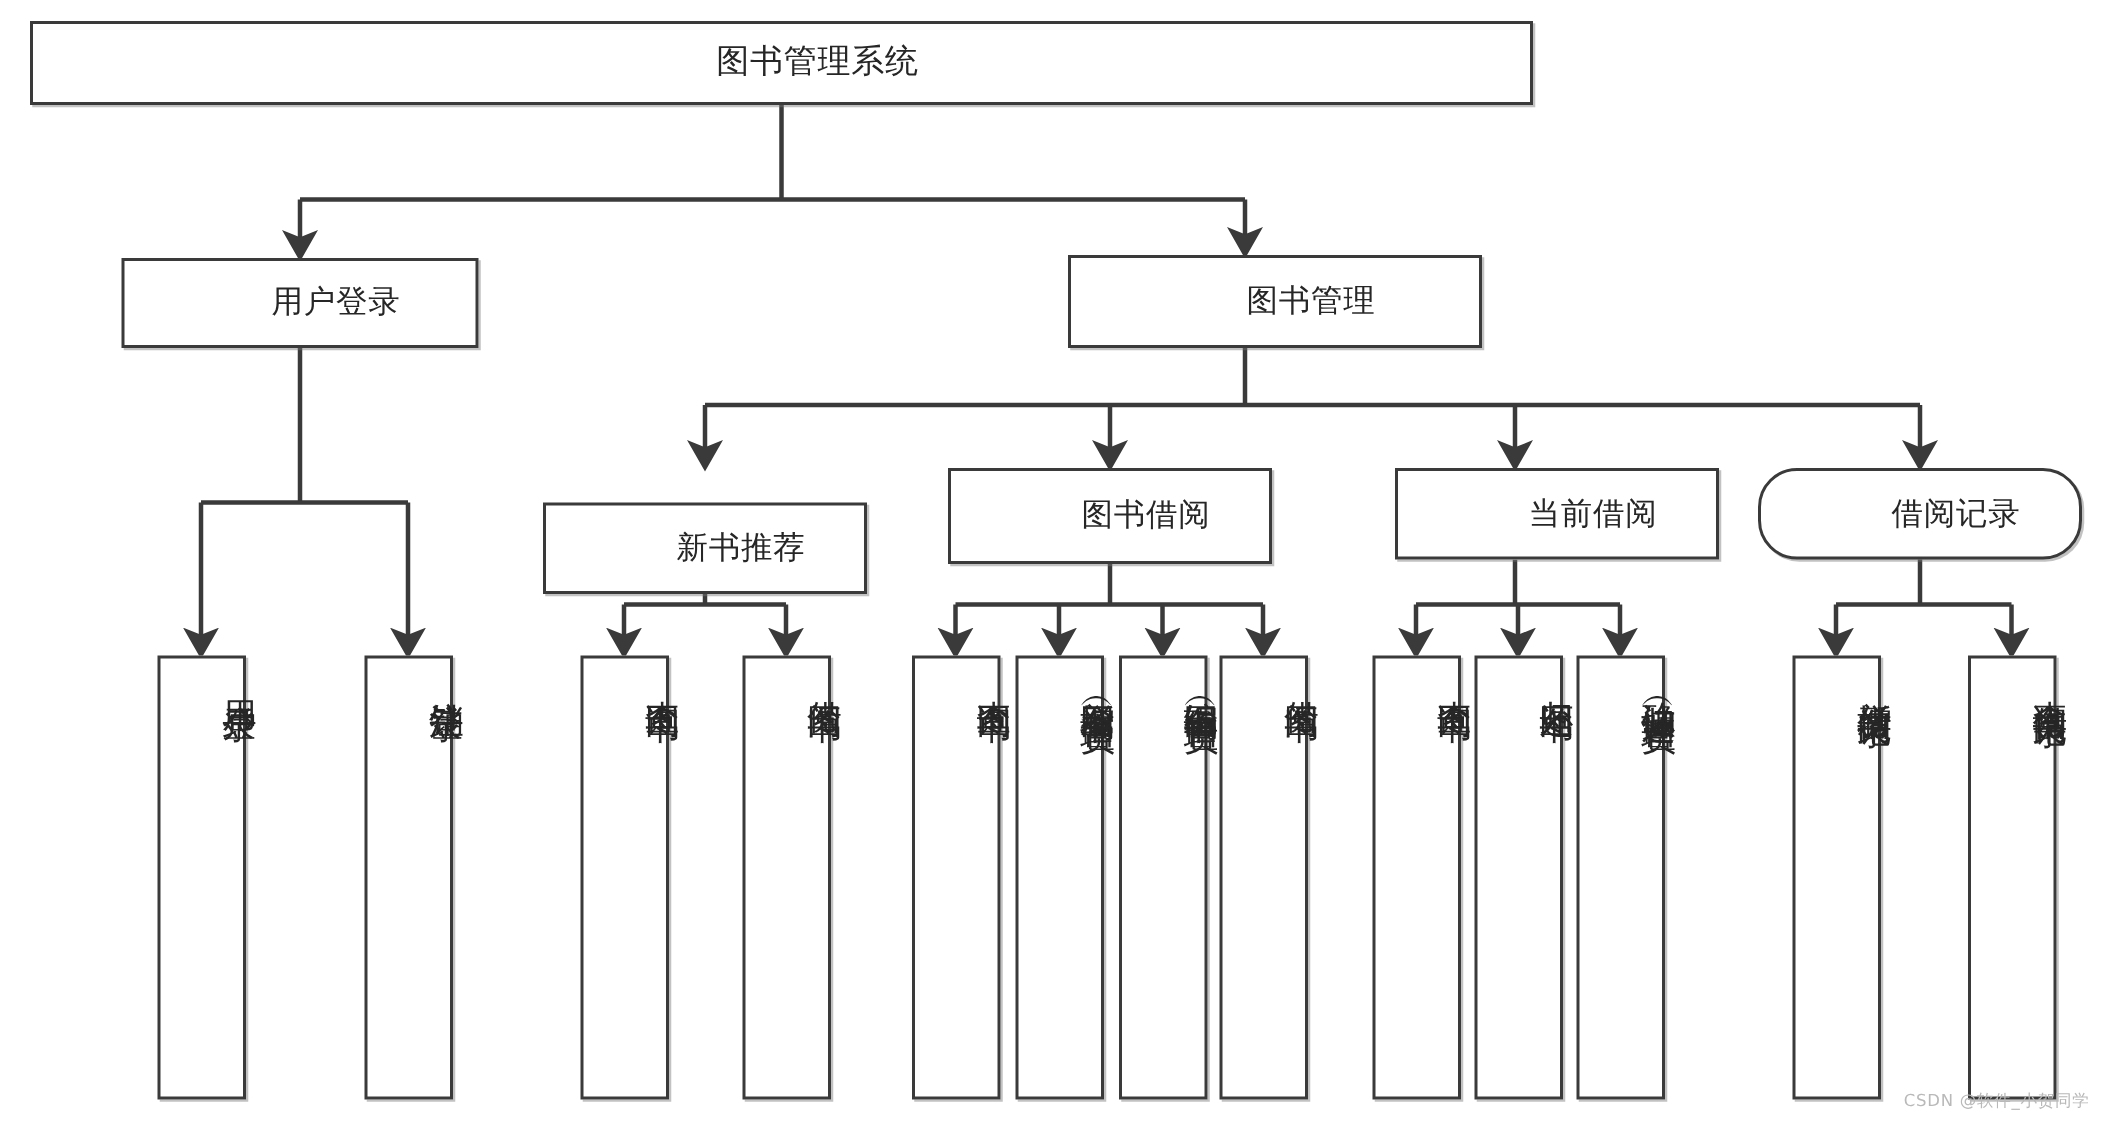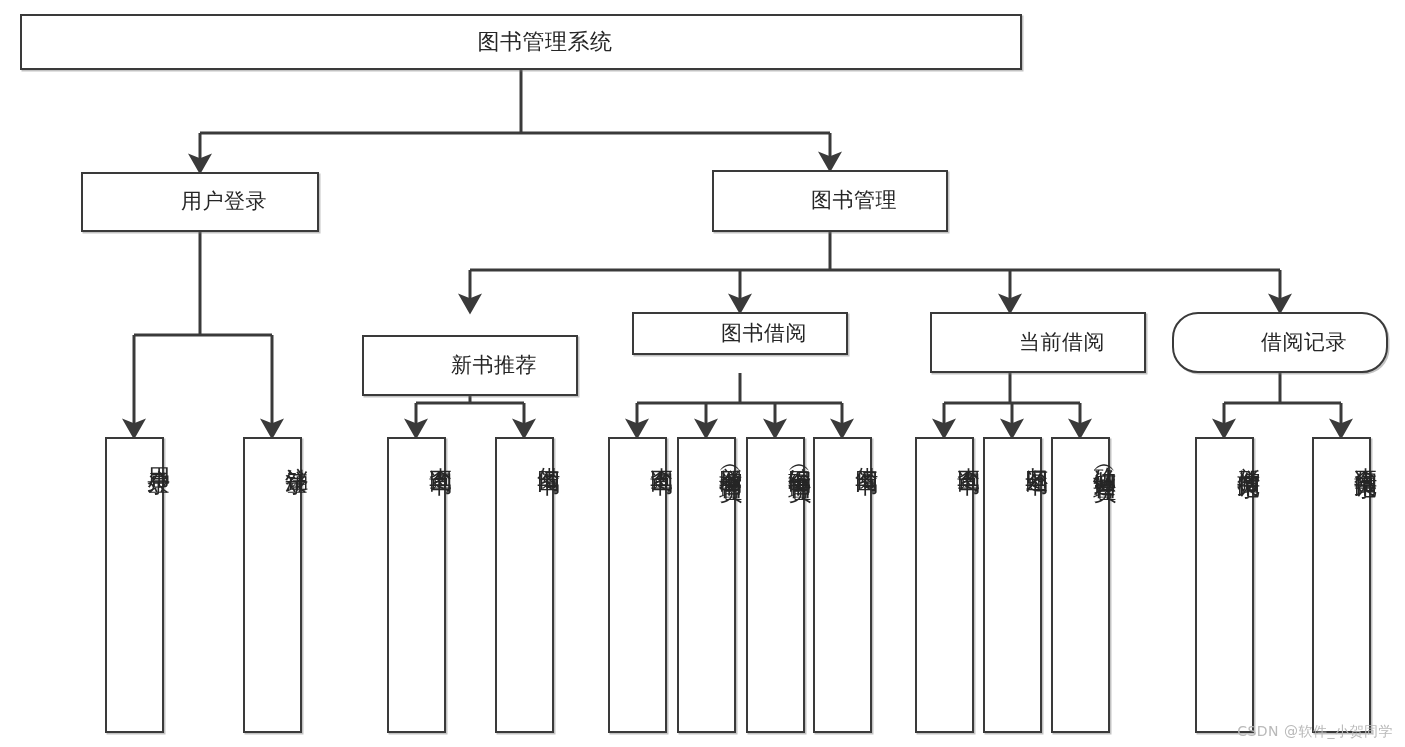--- a/index.html
+++ b/index.html
@@ -58,21 +58,21 @@
     text-orientation: upright;
     font-size: 23px;
     line-height: 1.28;
     letter-spacing: 2px;
     white-space: nowrap;
   }
   .watermark {
     position: absolute;
     right: 12px;
     bottom: 6px;
-    font-size: 14px;
+    font-size: 11px;
     color: #b9b9b9;
     white-space: nowrap;
     letter-spacing: 0.5px;
     font-family: "DejaVu Sans", "Liberation Sans", sans-serif;
   }
 </style>
 </head>
 <body>
 
 <div id="canvas">
@@ -127,28 +127,28 @@
     </g>
   </svg>
 
   <div class="node horiz root" style="left:20px; top:14px; width:1002px; height:56px;">
     <span class="label">图书管理系统</span>
   </div>
 
   <div class="node horiz" style="left:81px; top:172px; width:238px; height:60px;">
     <span class="label">用户登录</span>
   </div>
-  <div class="node horiz" style="left:712px; top:170px; width:236px; height:62px;">
+  <div class="node horiz" style="left:712px; top:170px; width:276px; height:62px;">
     <span class="label">图书管理</span>
   </div>
 
   <div class="node horiz" style="left:362px; top:312px; width:216px; height:61px;margin-top:23px;">
     <span class="label">新书推荐</span>
   </div>
-  <div class="node horiz" style="left:632px; top:312px; width:216px; height:43px;">
+  <div class="node horiz" style="left:632px; top:312px; width:216px; height:64px;">
     <span class="label">图书借阅</span>
   </div>
   <div class="node horiz" style="left:930px; top:312px; width:216px; height:61px;">
     <span class="label">当前借阅</span>
   </div>
   <div class="node horiz" style="left:1172px; top:312px; width:216px; height:61px;border-radius:26px;">
     <span class="label">借阅记录</span>
   </div>
 
   <div class="node vert" style="left:105px; top:437px; width:59px; height:296px;">

